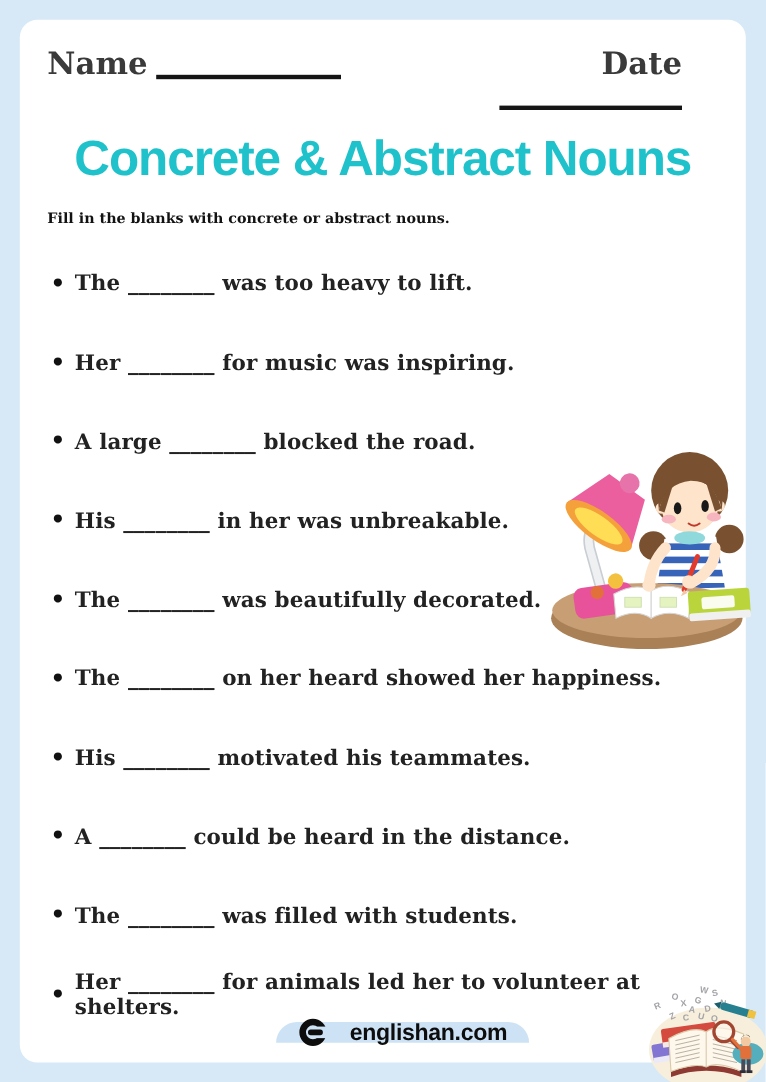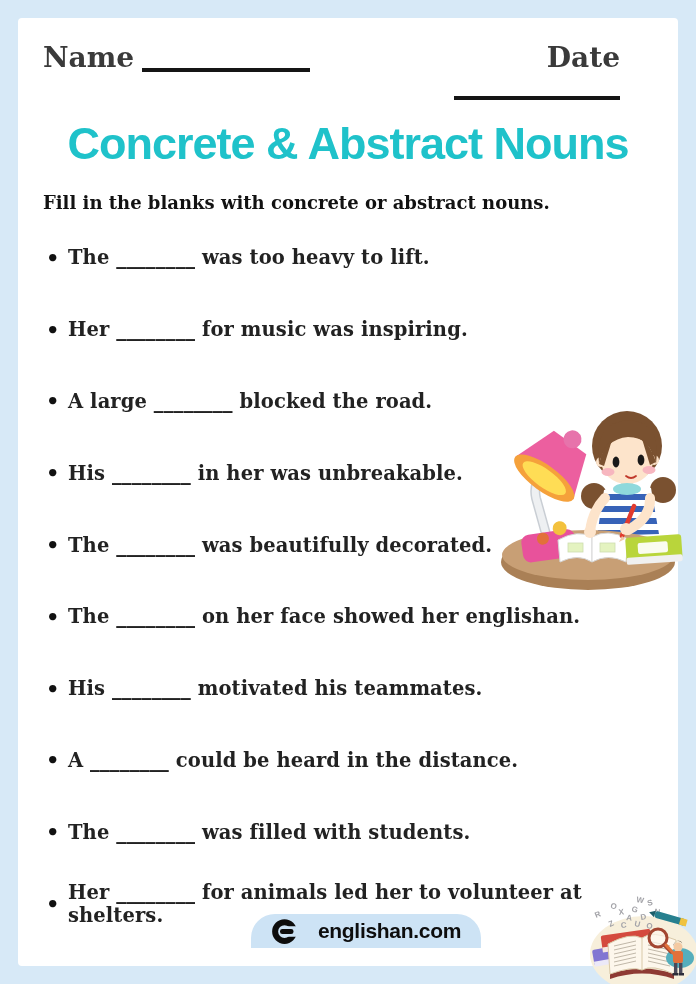--- a/index.html
+++ b/index.html
@@ -3,21 +3,21 @@
 <meta charset="utf-8">
 <style>
   html,body{margin:0;padding:0;}
   body{
     width:696px;height:984px;position:relative;overflow:hidden;
     background:#d7e9f7;
     font-family:"DejaVu Serif", serif;
   }
   .paper{
     position:absolute;left:18px;top:18px;width:660px;height:948px;
-    background:#ffffff;border-radius:4px;
+    background:#ffffff;border-radius:16px;
   }
   
   .field{position:absolute;display:flex;align-items:flex-end;}
   .field-label{
     font-family:"DejaVu Serif", serif;font-weight:700;font-size:28px;
     color:#3a3a3a;line-height:1;
   }
   .field-line{display:inline-block;border-bottom:4px solid #151515;height:24px;margin-left:8px;}
   .name-field{left:25px;top:26px;}
   .name-field .field-line{width:168px;}
@@ -25,41 +25,41 @@
   .date-field .field-line{width:166px;}
   
   .title{
     position:absolute;left:0;top:100px;width:100%;margin:0;text-align:center;
     font-family:"Liberation Sans", sans-serif;font-weight:800;font-size:45px;
     letter-spacing:-1px;color:#1fc2ca;
   }
   
   .instruction{
     position:absolute;left:25px;top:174px;margin:0;
-    font-family:"DejaVu Serif", serif;font-weight:700;font-size:18px;color:#121212;
+    font-family:"DejaVu Serif", serif;font-weight:700;font-size:13px;color:#121212;
   }
   
   .sentence-list{
     position:absolute;left:28px;top:204px;margin:0;padding:0;list-style:none;
     width:630px;
   }
   .sentence-list li{
     position:relative;height:71.8px;display:flex;align-items:center;
     padding-left:22px;font-size:19.5px;color:#222222;letter-spacing:0.1px;font-weight:bold;
   }
   .sentence-list li::before{
     content:"\2022";position:absolute;left:0;top:50%;transform:translateY(-54%);
     font-size:21px;color:#111;
   }
   
   .girl-illustration{position:absolute;left:482px;top:392px;width:184px;height:186px;}
   .books-illustration{position:absolute;left:570px;top:872px;width:112px;height:104px;}
   
   .footer-pill{
-    position:absolute;left:233px;bottom:18px;width:230px;height:34px;
+    position:absolute;left:233px;bottom:18px;width:230px;height:19px;
     background:#cde3f5;border-radius:24px 24px 0 0;
     display:flex;align-items:center;justify-content:center;gap:20px;
   }
   .footer-pill .site{
     font-family:"Liberation Sans", sans-serif;font-weight:700;font-size:21px;
     color:#0d0d0d;letter-spacing:-0.3px;
   }
 </style>
 </head>
 <body>
@@ -89,21 +89,21 @@
     <li>
         <span>A large ________ blocked the road.</span>
       </li>
     <li>
         <span>His ________ in her was unbreakable.</span>
       </li>
     <li>
         <span>The ________ was beautifully decorated.</span>
       </li>
     <li>
-        <span>The ________ on her face showed her englishan.</span>
+        <span>The ________ on her heard showed her happiness.</span>
       </li>
     <li>
         <span>His ________ motivated his teammates.</span>
       </li>
     <li>
         <span>A ________ could be heard in the distance.</span>
       </li>
     <li>
         <span>The ________ was filled with students.</span>
       </li>

